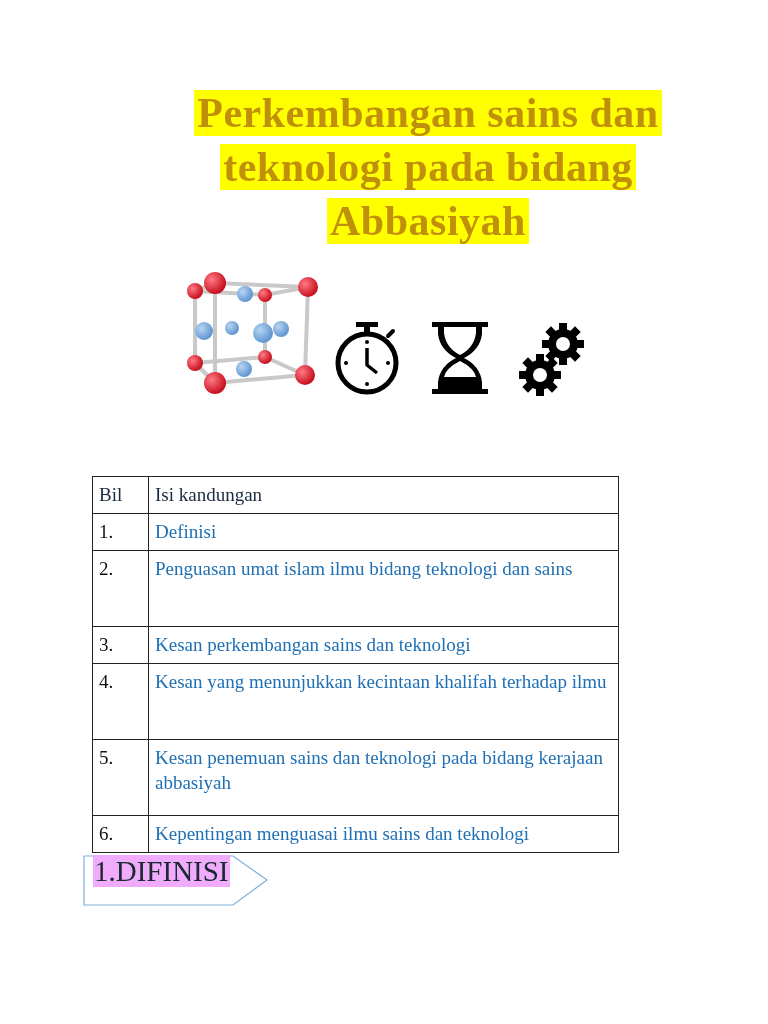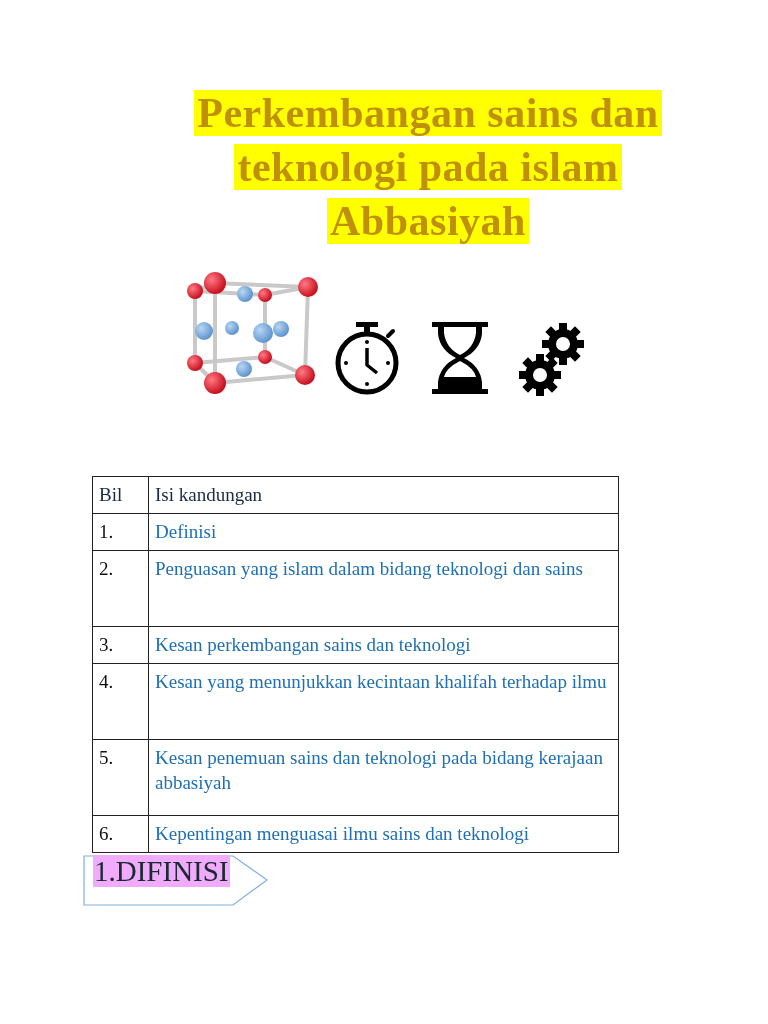--- a/index.html
+++ b/index.html
@@ -36,21 +36,21 @@
   .section-label {
     position: absolute; left: 10px; top: 7px; background: #f0abfc; color: #1a2a30;
     font-family: "Liberation Serif", serif; font-size: 29px; line-height: 32px; padding: 0 1px; white-space: nowrap;
   }
 </style>
 </head>
 <body>
 
 <div class="title">
   <span class="line"><span class="hl">Perkembangan sains dan</span></span>
-  <span class="line"><span class="hl">teknologi pada islam</span></span>
+  <span class="line"><span class="hl">teknologi pada bidang</span></span>
   <span class="line"><span class="hl">Abbasiyah</span></span>
 </div>
 
 <div class="icons">
 
   <svg class="icon" style="left:0;top:0" width="145" height="140" viewBox="0 0 145 140">
     <defs>
       <radialGradient id="rg" cx="35%" cy="35%" r="65%">
           <stop offset="0" stop-color="#ff7a85"></stop>
           <stop offset="1" stop-color="#c8101e"></stop>
@@ -139,21 +139,21 @@
       <tr class="head" style="height:37px">
     <td class="num">Bil</td>
     <td>Isi kandungan</td>
   </tr>
   <tr style="height:37px">
     <td class="num">1.</td>
     <td class="item">Definisi</td>
   </tr>
   <tr style="height:76px">
     <td class="num">2.</td>
-    <td class="item">Penguasan yang islam dalam bidang teknologi dan sains</td>
+    <td class="item">Penguasan umat islam ilmu bidang teknologi dan sains</td>
   </tr>
   <tr style="height:37px">
     <td class="num">3.</td>
     <td class="item">Kesan perkembangan sains dan teknologi</td>
   </tr>
   <tr style="height:76px">
     <td class="num">4.</td>
     <td class="item">Kesan yang menunjukkan kecintaan khalifah terhadap ilmu</td>
   </tr>
   <tr style="height:76px">

